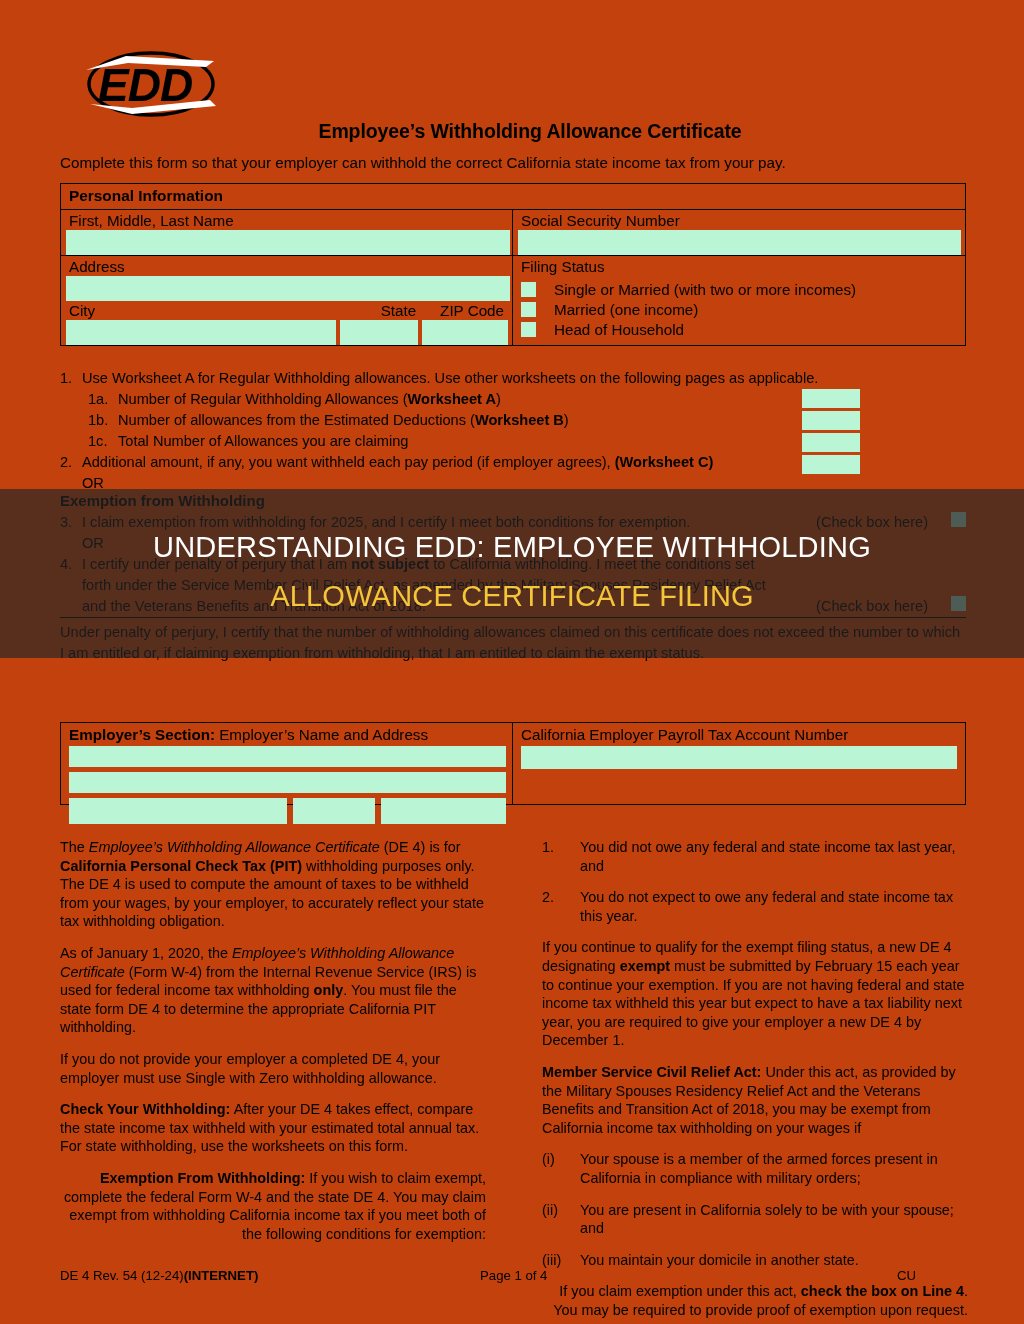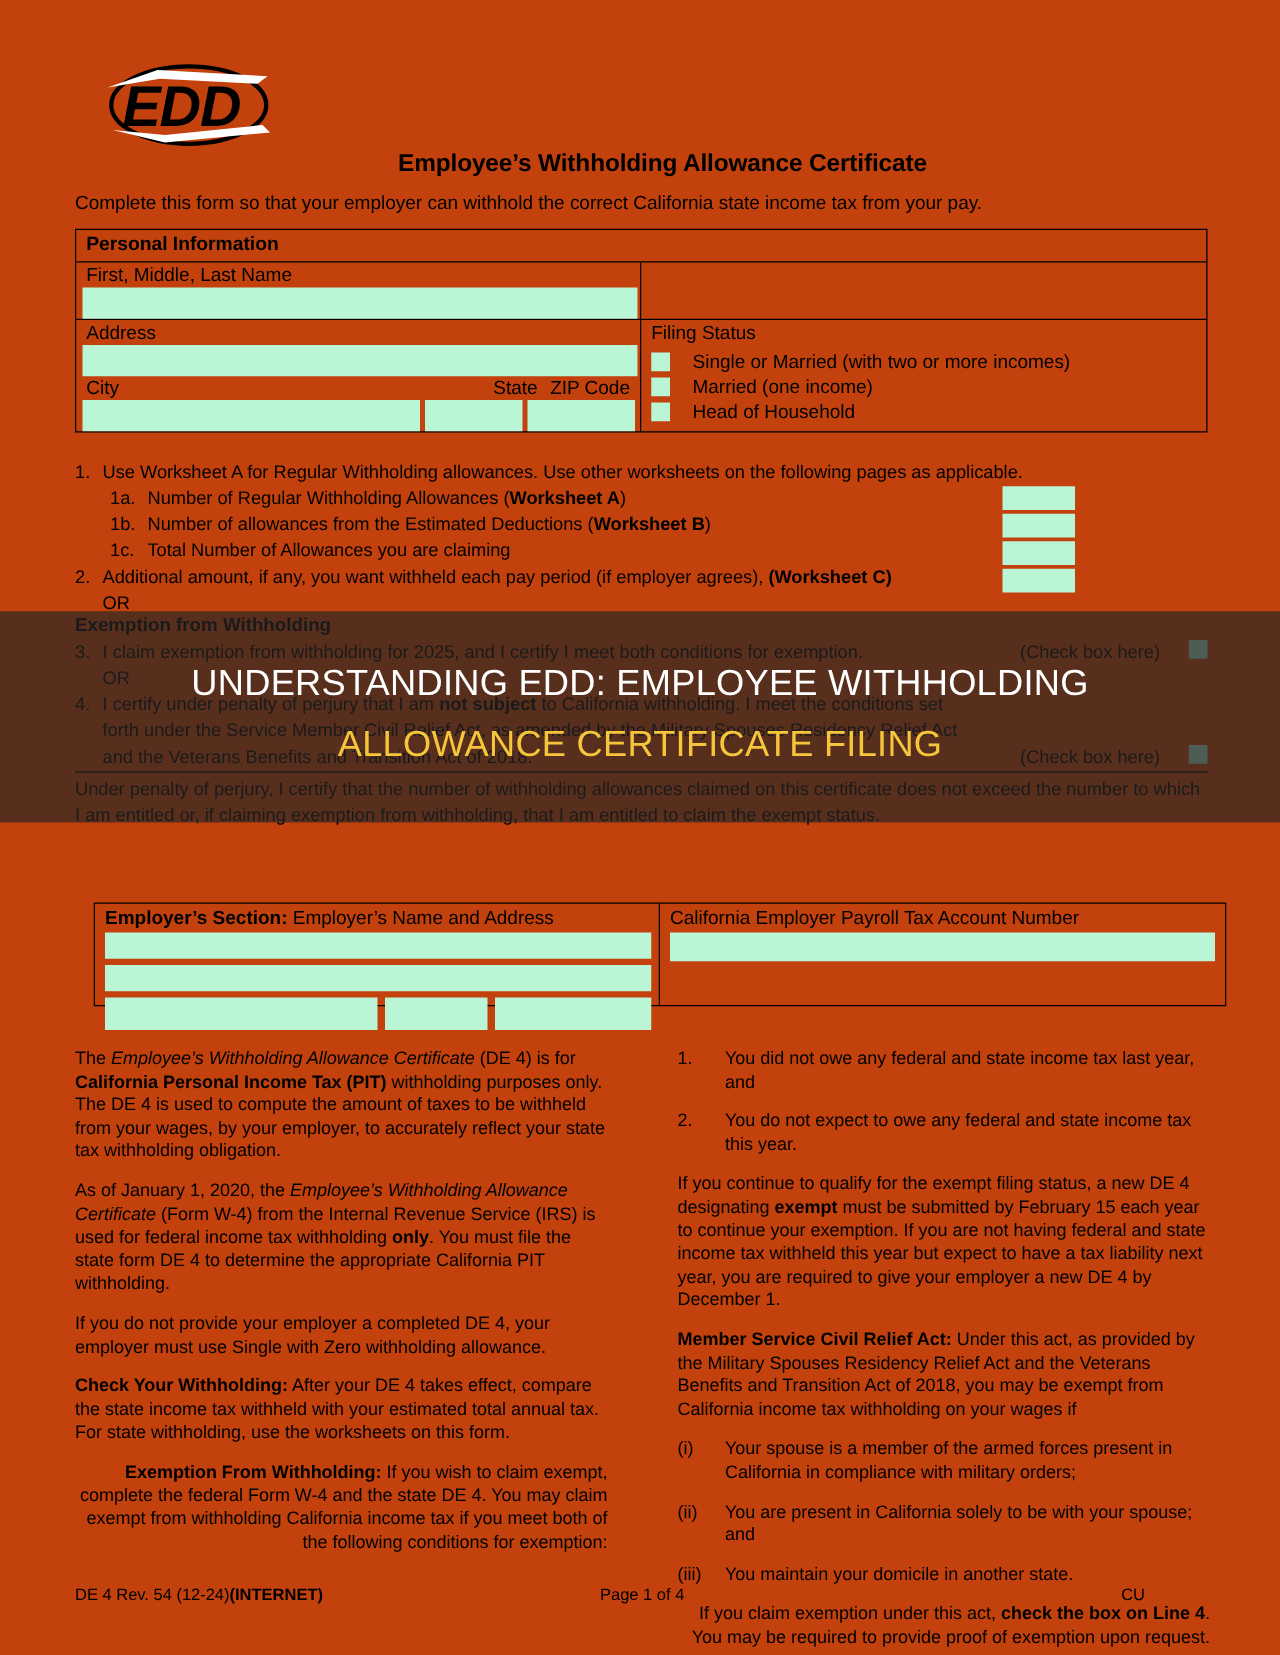--- a/index.html
+++ b/index.html
@@ -207,21 +207,20 @@
   
   .emp-table {
     position: absolute;
     left: 60px;
     top: 722px;
     width: 906px;
     height: 83px;
     border: 1.6px solid #000;
     box-sizing: border-box;
     display: flex;
-    margin-left: 15px;
   }
   .emp-left {
     width: 452px;
     box-sizing: border-box;
     border-right: 1.6px solid #000;
   }
   .emp-right { flex: 1 1 auto; }
   .emp-title { font-size: 15.2px; padding: 3px 0 3px 8px; }
   .emp-title b { font-weight: bold; }
   .emp-bar {
@@ -321,29 +320,33 @@
   </div>
 
   <div class="pi-table">
     <div class="pi-head">Personal Information</div>
 
     <div class="pi-row">
       <div class="pi-cell-l">
         <div class="fld-label">First, Middle, Last Name</div>
         <div class="fld-fill green"></div>
       </div>
+      <div class="pi-cell-r">
+        <div class="fld-label">Social Security Number</div>
+        <div class="fld-fill full green"></div>
+      </div>
     </div>
 
     <div class="pi-row divider-h">
       <div class="pi-cell-l">
         <div class="fld-label">Address</div>
         <div class="fld-fill green"></div>
         <div class="addr-label-row">
           <span>City</span>
-          <span style="display:flex;gap:10px">
+          <span style="display:flex;gap:24px">
             <span>State</span>
             <span>ZIP Code</span>
           </span>
         </div>
         <div class="citystatezip">
           <div class="csz-city green"></div>
           <div class="csz-state green"></div>
           <div class="csz-zip green"></div>
         </div>
       </div>
@@ -438,21 +441,21 @@
       </div>
     </div>
     <div class="emp-right">
       <div class="emp-title">California Employer Payroll Tax Account Number</div>
       <div class="catax-bar green"></div>
     </div>
   </div>
 
   <div class="body-cols">
     <div class="col">
-      <p><span>The </span><i>Employee’s Withholding Allowance Certificate</i><span> (DE 4) is for </span><b>California Personal Income Tax (PIT)</b><span> withholding purposes only. The DE 4 is used to compute the amount of taxes to be withheld from your wages, by your employer, to accurately reflect your state tax withholding obligation.</span></p>
+      <p><span>The </span><i>Employee’s Withholding Allowance Certificate</i><span> (DE 4) is for </span><b>California Personal Check Tax (PIT)</b><span> withholding purposes only. The DE 4 is used to compute the amount of taxes to be withheld from your wages, by your employer, to accurately reflect your state tax withholding obligation.</span></p>
       <p><span>As of January 1, 2020, the </span><i>Employee’s Withholding Allowance Certificate</i><span> (Form W-4) from the Internal Revenue Service (IRS) is used for federal income tax withholding </span><b>only</b><span>. You must file the state form DE 4 to determine the appropriate California PIT withholding.</span></p>
       <p>If you do not provide your employer a completed DE 4, your employer must use Single with Zero withholding allowance.</p>
       <p><b>Check Your Withholding:</b><span> After your DE 4 takes effect, compare the state income tax withheld with your estimated total annual tax. For state withholding, use the worksheets on this form.</span></p>
       <p><b>Exemption From Withholding:</b><span> If you wish to claim exempt, complete the federal Form W-4 and the state DE 4. You may claim exempt from withholding California income tax if you meet both of the following conditions for exemption:</span></p>
     </div>
 
     <div class="col">
       <div class="li">
         <span class="mk">1.</span>
         <span class="tx">You did not owe any federal and state income tax last year, and</span>

